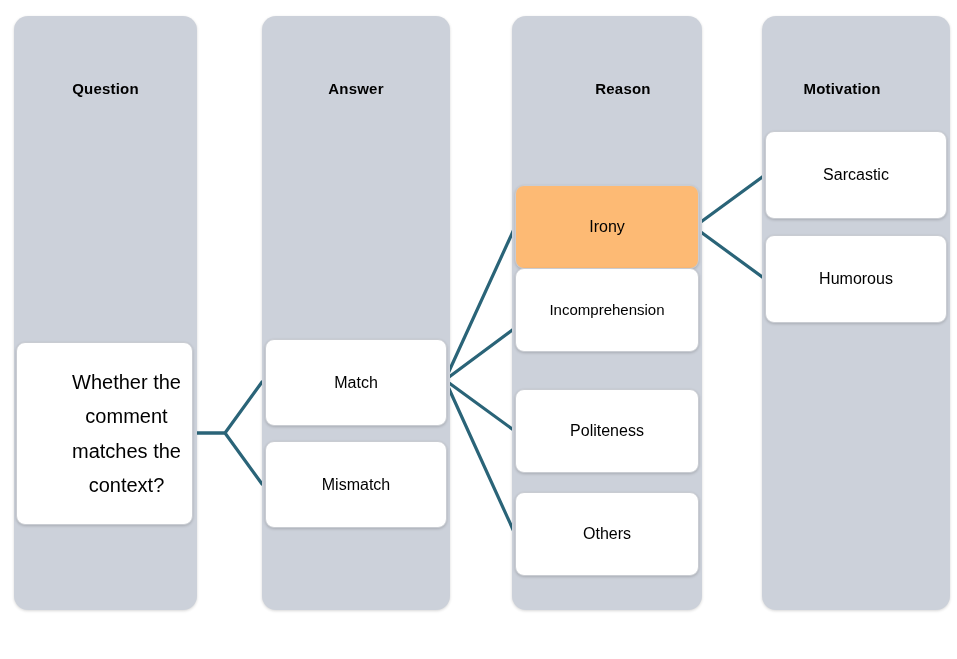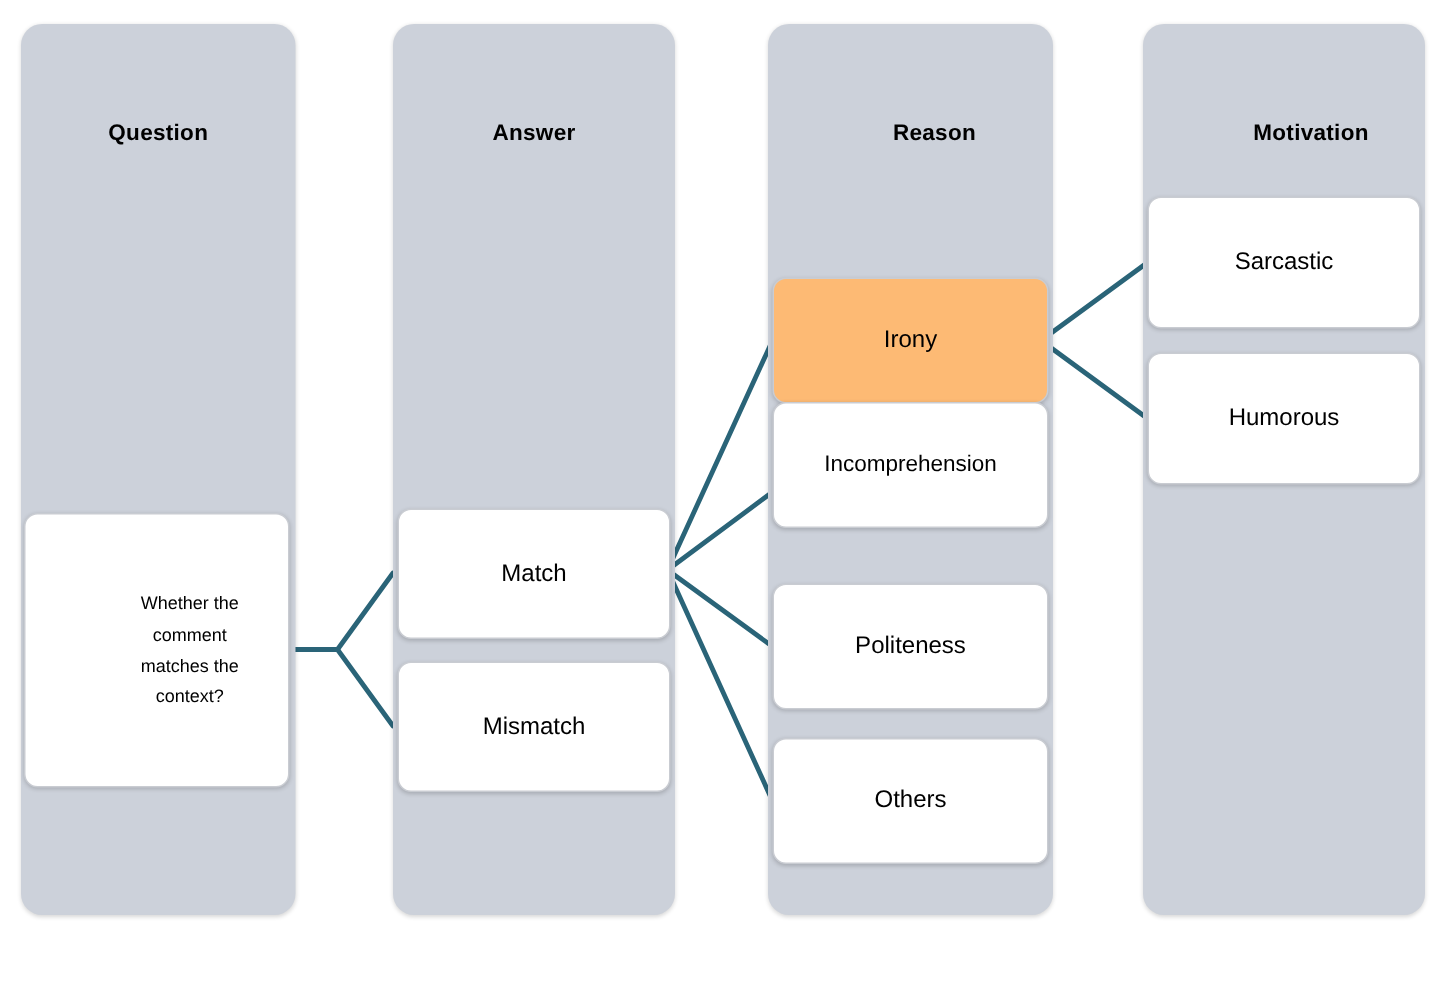--- a/index.html
+++ b/index.html
@@ -48,21 +48,21 @@
   }
   .node-label {
     font-size: 16px;
     font-weight: normal;
     color: #000000;
     line-height: 1.62;
     padding: 0 6px;
     white-space: pre-line;
   }
   .node-label.multiline {
-    font-size: 12px;
+    font-size: 20px;
     line-height: 1.72;
     margin-left: 44px;
   }
   .node-label.tight {
     font-size: 15px;
     padding: 0 2px;
   }
   #links {
     position: absolute;
     left: 0;
@@ -113,21 +113,21 @@
       <div class="node-box" style="left: 515px; top: 268px; width: 184px; height: 84px; background: rgb(255, 255, 255); border-color: rgb(201, 204, 210);">
         <span class="node-label tight">Incomprehension</span>
       </div>
       <div class="node-box" style="left: 515px; top: 389px; width: 184px; height: 84px; background: rgb(255, 255, 255); border-color: rgb(201, 204, 210);">
         <span class="node-label">Politeness</span>
       </div>
       <div class="node-box" style="left: 515px; top: 492px; width: 184px; height: 84px; background: rgb(255, 255, 255); border-color: rgb(201, 204, 210);">
         <span class="node-label">Others</span>
       </div>
       <div class="column-panel" style="left: 762px; top: 16px; width: 188px; height: 594px; background: rgb(204, 209, 218);"></div>
-      <div class="column-title" style="left: 762px; top: 80px; width: 160px; padding-left: 32px;">Motivation</div>
+      <div class="column-title" style="left: 762px; top: 80px; width: 160px;">Motivation</div>
       <div class="node-box" style="left: 765px; top: 131px; width: 182px; height: 88px; background: rgb(255, 255, 255); border-color: rgb(201, 204, 210);">
         <span class="node-label">Sarcastic</span>
       </div>
       <div class="node-box" style="left: 765px; top: 235px; width: 182px; height: 88px; background: rgb(255, 255, 255); border-color: rgb(201, 204, 210);">
         <span class="node-label">Humorous</span>
       </div>
     </div>
 
 </div>
 

